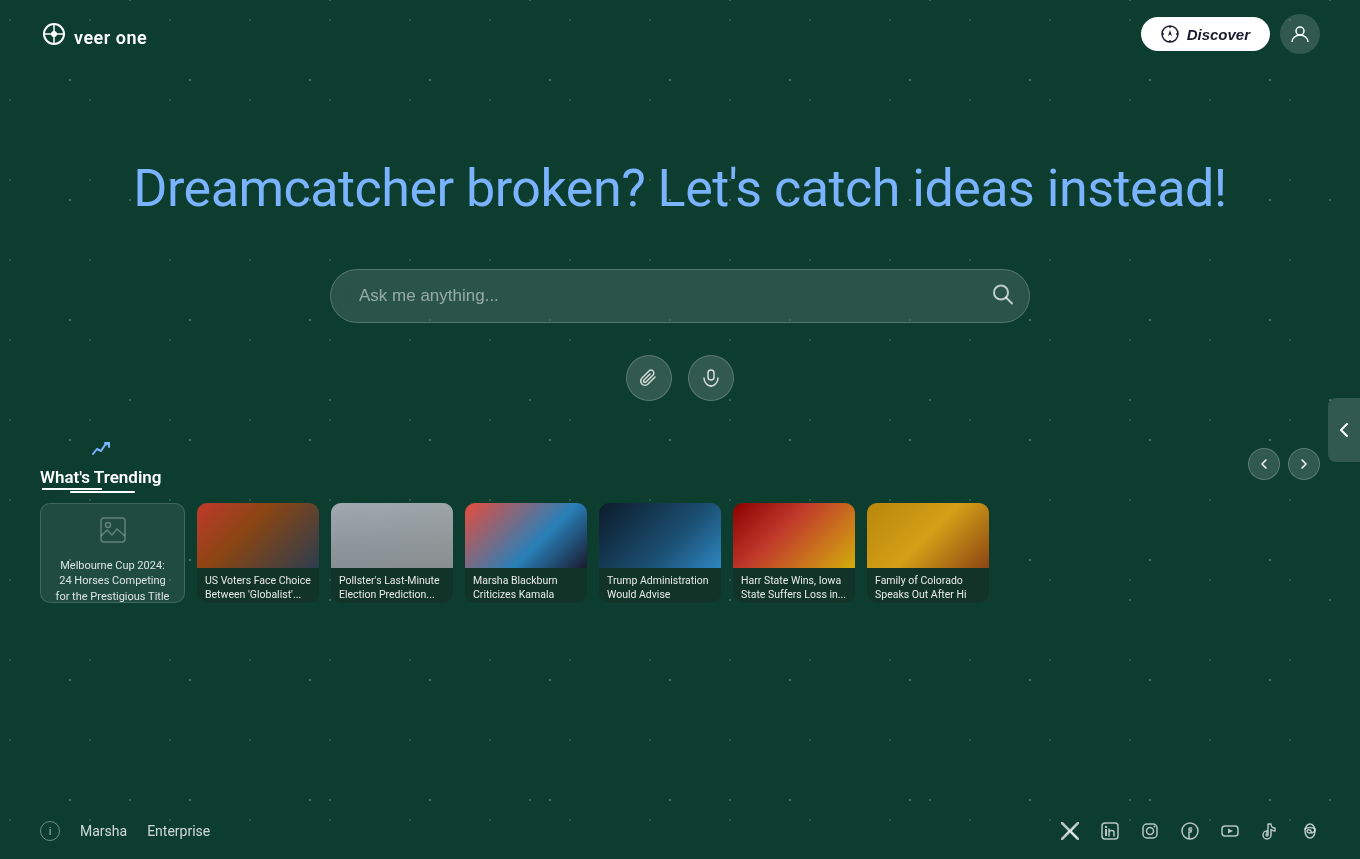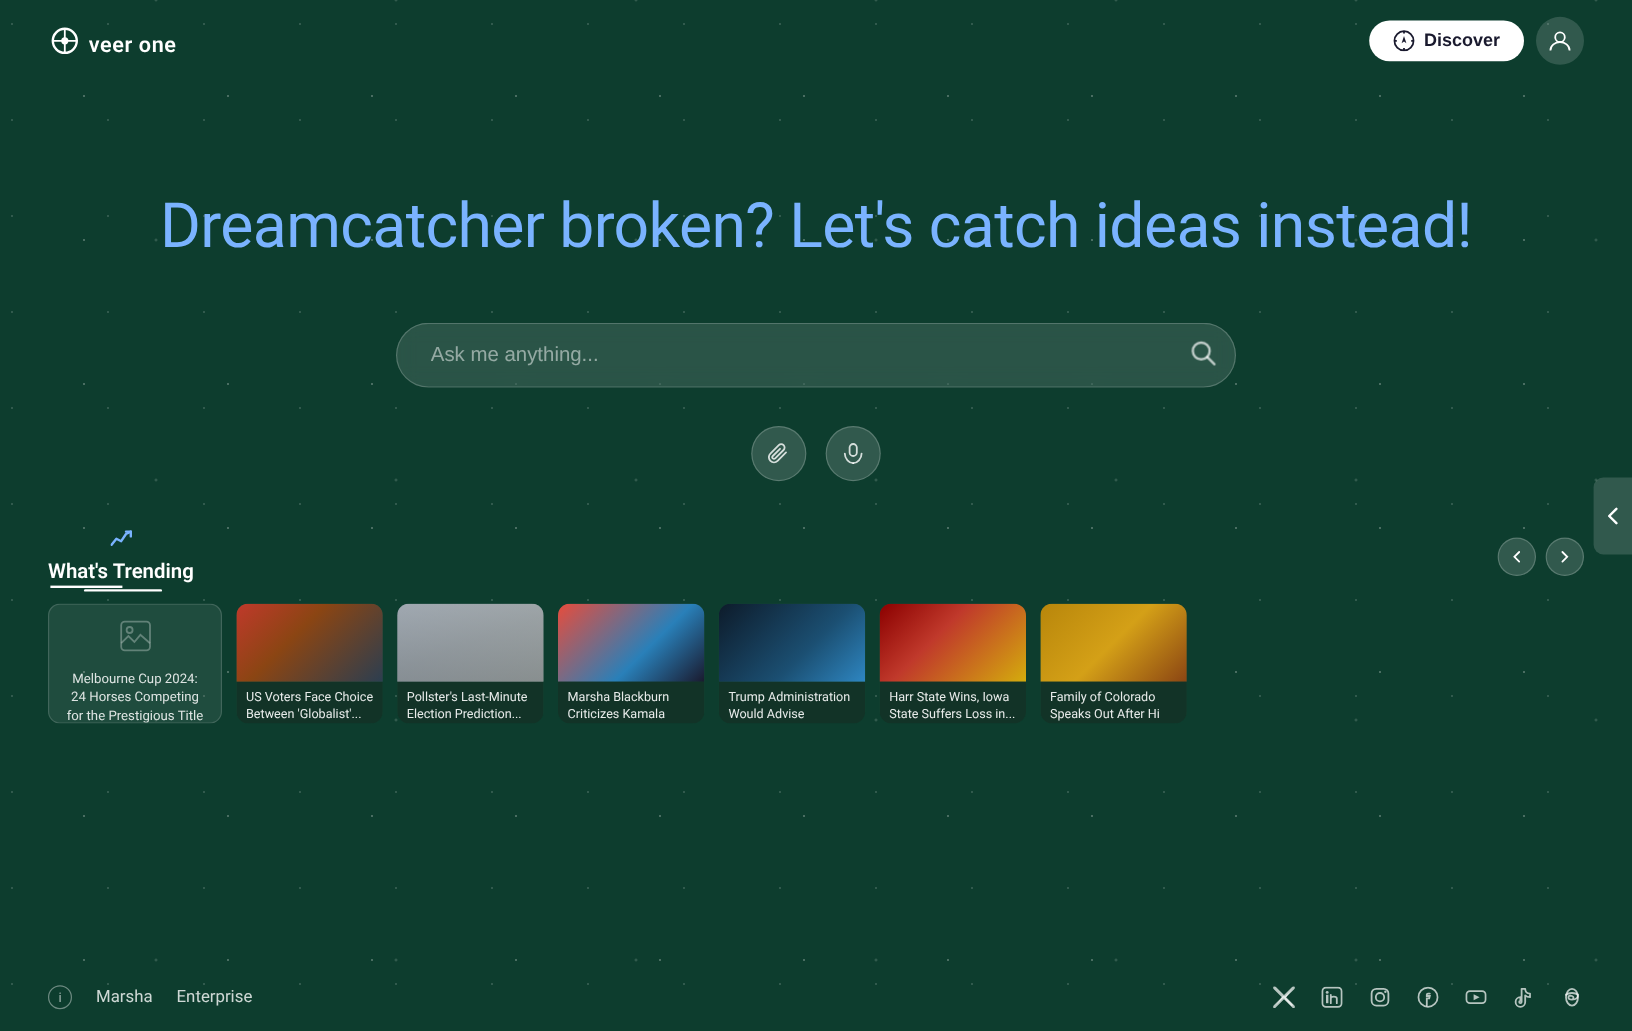--- a/index.html
+++ b/index.html
@@ -62,30 +62,31 @@
     }
 
     .nav-right {
       display: flex;
       align-items: center;
       gap: 10px;
     }
 
     .discover-btn {
       display: flex;
-      align-items: flex-start;
+      align-items: center;
       gap: 8px;
       background: #fff;
       color: #1a1a2e;
       border: none;
       border-radius: 24px;
       padding: 8px 20px;
       font-size: 15px;
       font-weight: 600;
       cursor: pointer;
+      font-style: italic;
     }
 
     .discover-btn .compass-icon {
       width: 18px;
       height: 18px;
     }
 
     .account-btn {
       width: 40px;
       height: 40px;

